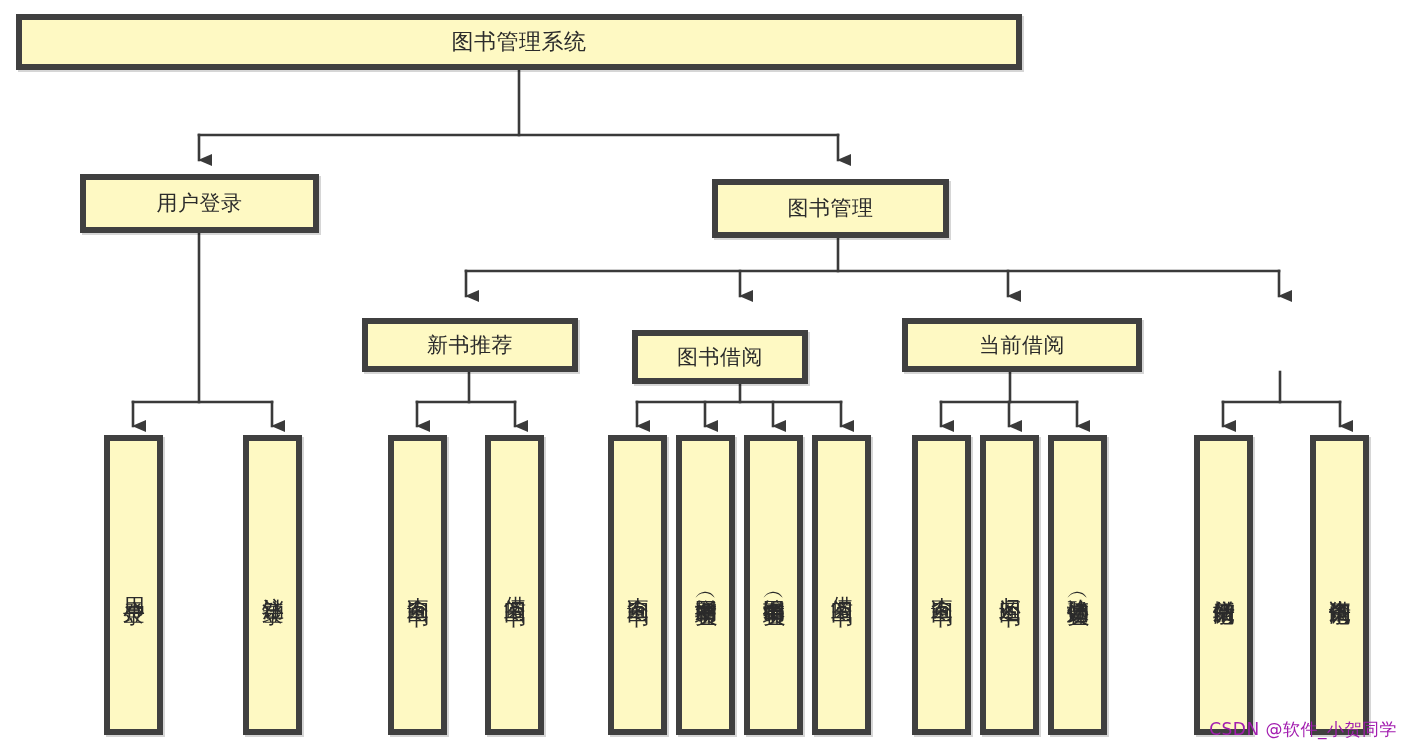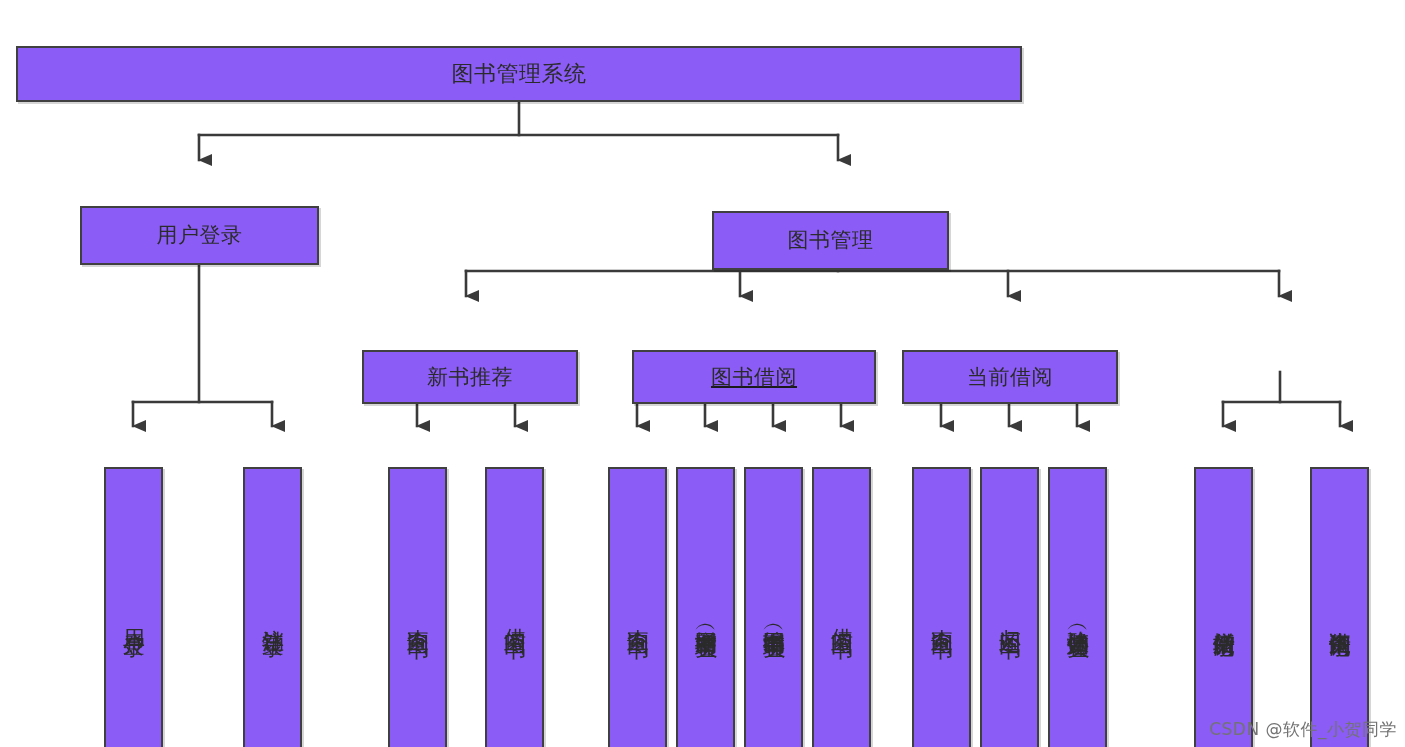--- a/index.html
+++ b/index.html
@@ -19,28 +19,27 @@
   #wires{
     position:absolute;
     left:0; top:0;
     width:1405px; height:747px;
     pointer-events:none;
   }
   
   .node{
     position:absolute;
     box-sizing:border-box;
-    border:2px solid #404040;
-    background:#8b5cf6;
+    border:6px solid #404040;
+    background:#fef9c3;
     box-shadow:2px 2px 0 rgba(0,0,0,0.16);
     display:flex;
     align-items:center;
     justify-content:center;
     overflow:hidden;
-    margin-top:32px;
   }
   .node .label{
     font-size:21px;
     line-height:1.05;
     letter-spacing:0.5px;
     color:#2b2b2b;
     white-space:nowrap;
     text-align:center;
   }
   
@@ -65,21 +64,21 @@
   .node.leaf.tall .label{
     max-height:none;
     letter-spacing:1px;
   }
   
   #watermark{
     position:absolute;
     right:8px;
     bottom:6px;
     font-size:17px;
-    color:#737373;
+    color:#a21caf;
     letter-spacing:0.5px;
     white-space:nowrap;
     user-select:none;
   }
 </style>
 </head>
 <body>
 
 <div id="diagram">
 
@@ -141,24 +140,24 @@
   <div class="node lvl1" style="left:80px; top:174px; width:239px; height:59px;">
     <span class="label">用户登录</span>
   </div>
   <div class="node lvl1" style="left:712px; top:179px; width:237px; height:59px;">
     <span class="label">图书管理</span>
   </div>
 
   <div class="node lvl2" style="left:362px; top:318px; width:216px; height:54px;align-items:center;">
     <span class="label">新书推荐</span>
   </div>
-  <div class="node lvl2" style="left:632px; top:318px; width:244px; height:54px;text-decoration:underline;">
+  <div class="node lvl2" style="left:632px; top:330px; width:176px; height:54px;">
     <span class="label">图书借阅</span>
   </div>
-  <div class="node lvl2" style="left:902px; top:318px; width:216px; height:54px;">
+  <div class="node lvl2" style="left:902px; top:318px; width:240px; height:54px;">
     <span class="label">当前借阅</span>
   </div>
 
   <div class="node leaf" style="left:104px; top:435px; width:59px; height:300px;">
     <span class="label">用户登录</span>
   </div>
   <div class="node leaf" style="left:243px; top:435px; width:59px; height:300px;">
     <span class="label">注销登录</span>
   </div>
 

